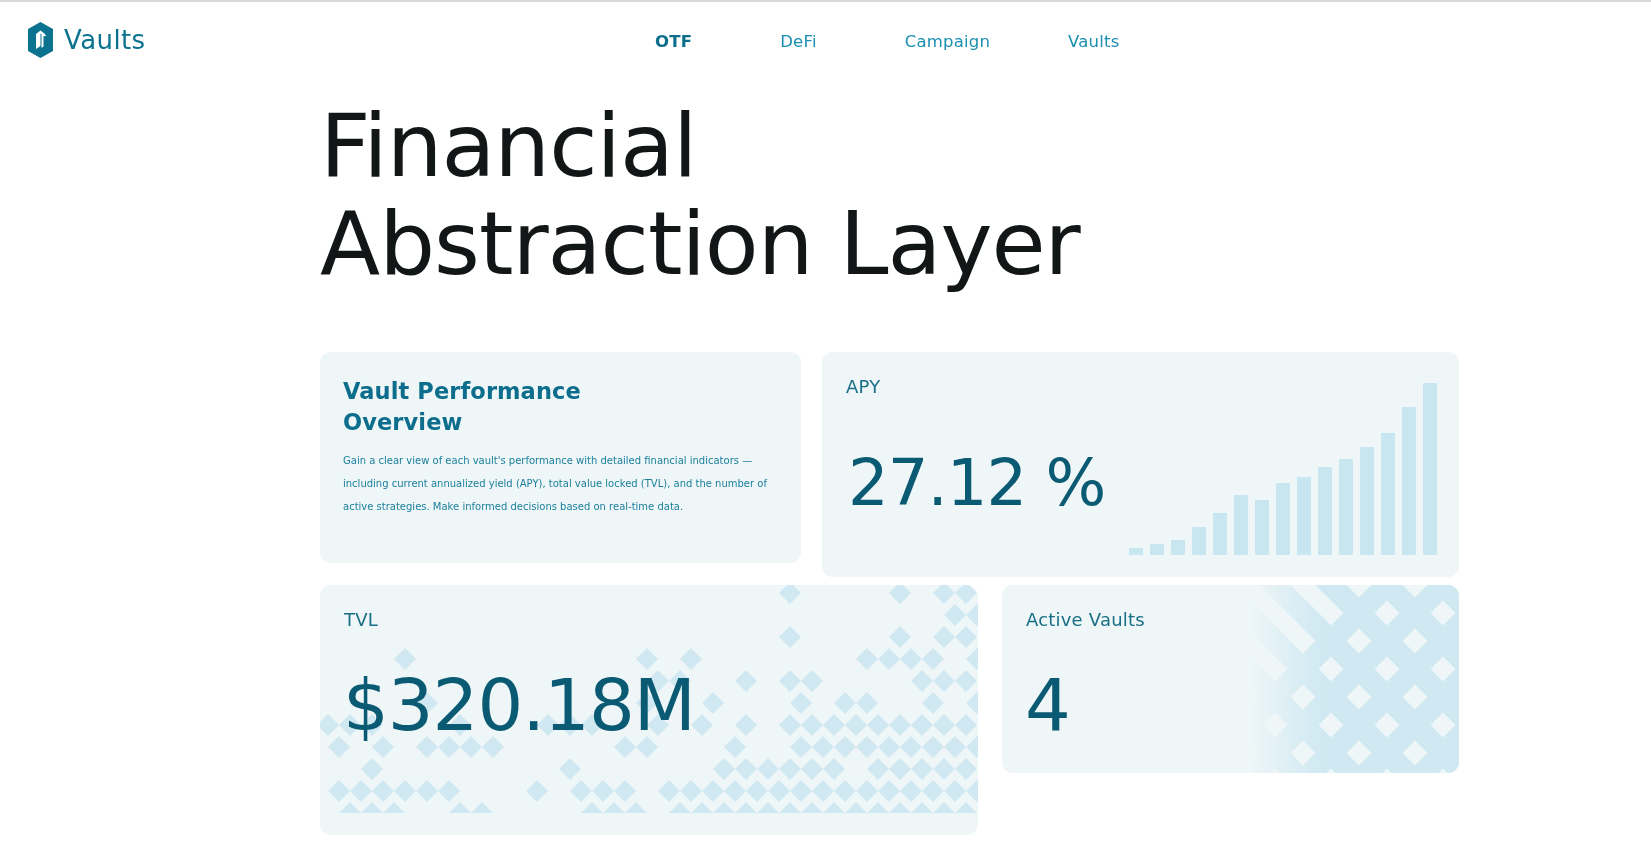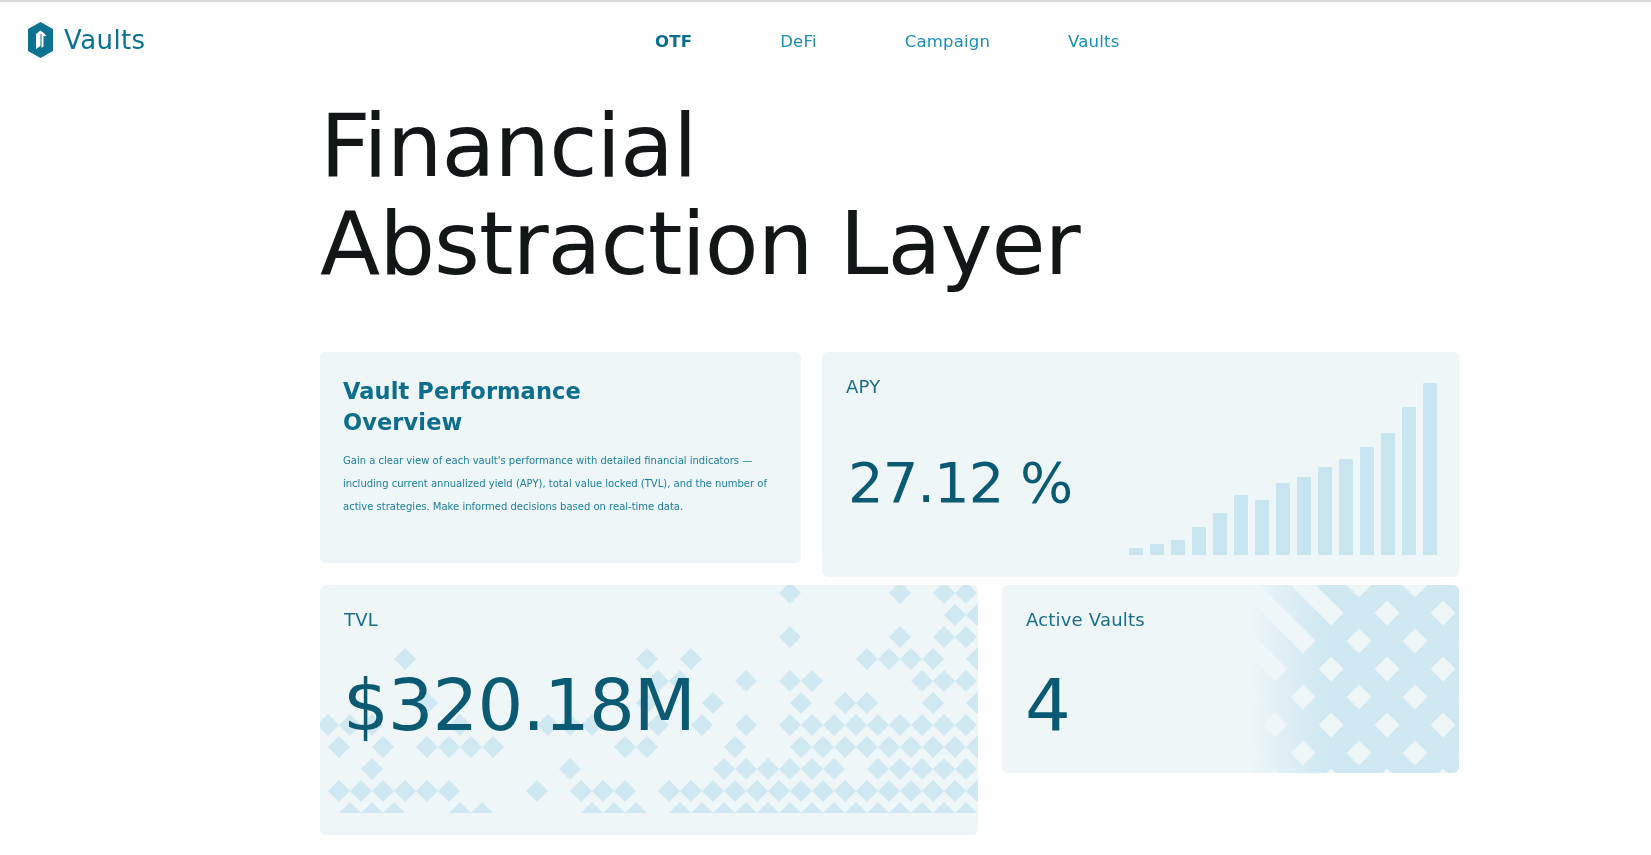--- a/index.html
+++ b/index.html
@@ -56,21 +56,21 @@
     font-size: 88px; line-height: 98px;
     font-weight: 500; color: #131617;
     letter-spacing: -1px;
     white-space: nowrap;
   }
 
   
   .card {
     position: absolute;
     background: #eef6f8;
-    border-radius: 6px;
+    border-radius: 11px;
     overflow: hidden;
     text-decoration: underline;
   }
   .card-label {
     position: absolute; left: 24px; top: 24px;
     font-size: 18px; color: #1a6f86; letter-spacing: 0.2px;
     font-family: "DejaVu Sans", sans-serif;
     z-index: 3;
   }
   .card-value {
@@ -90,21 +90,21 @@
   }
   .vault-body {
     position: absolute; left: 23px; top: 97px; width: 434px;
     font-family: "DejaVu Sans", sans-serif;
     font-size: 10px; line-height: 23px;
     color: #1b7f9b;
   }
 
   
   #card-apy { left: 822px; top: 352px; width: 637px; height: 225px; }
-  #apy-value { left: 26px; top: 88px; font-size: 56px; line-height: 86px; }
+  #apy-value { left: 26px; top: 88px; font-size: 64px; line-height: 86px; }
   .bars {
     position: absolute; right: 22px; bottom: 22px;
     height: 172px; width: 340px;
     display: flex; align-items: flex-end; justify-content: flex-end;
     gap: 7px; z-index: 2;
   }
   .bar { width: 14px; background: #c7e6ef; border-radius: 1px; }
 
   
   #card-tvl { left: 320px; top: 585px; width: 658px; height: 250px; }

